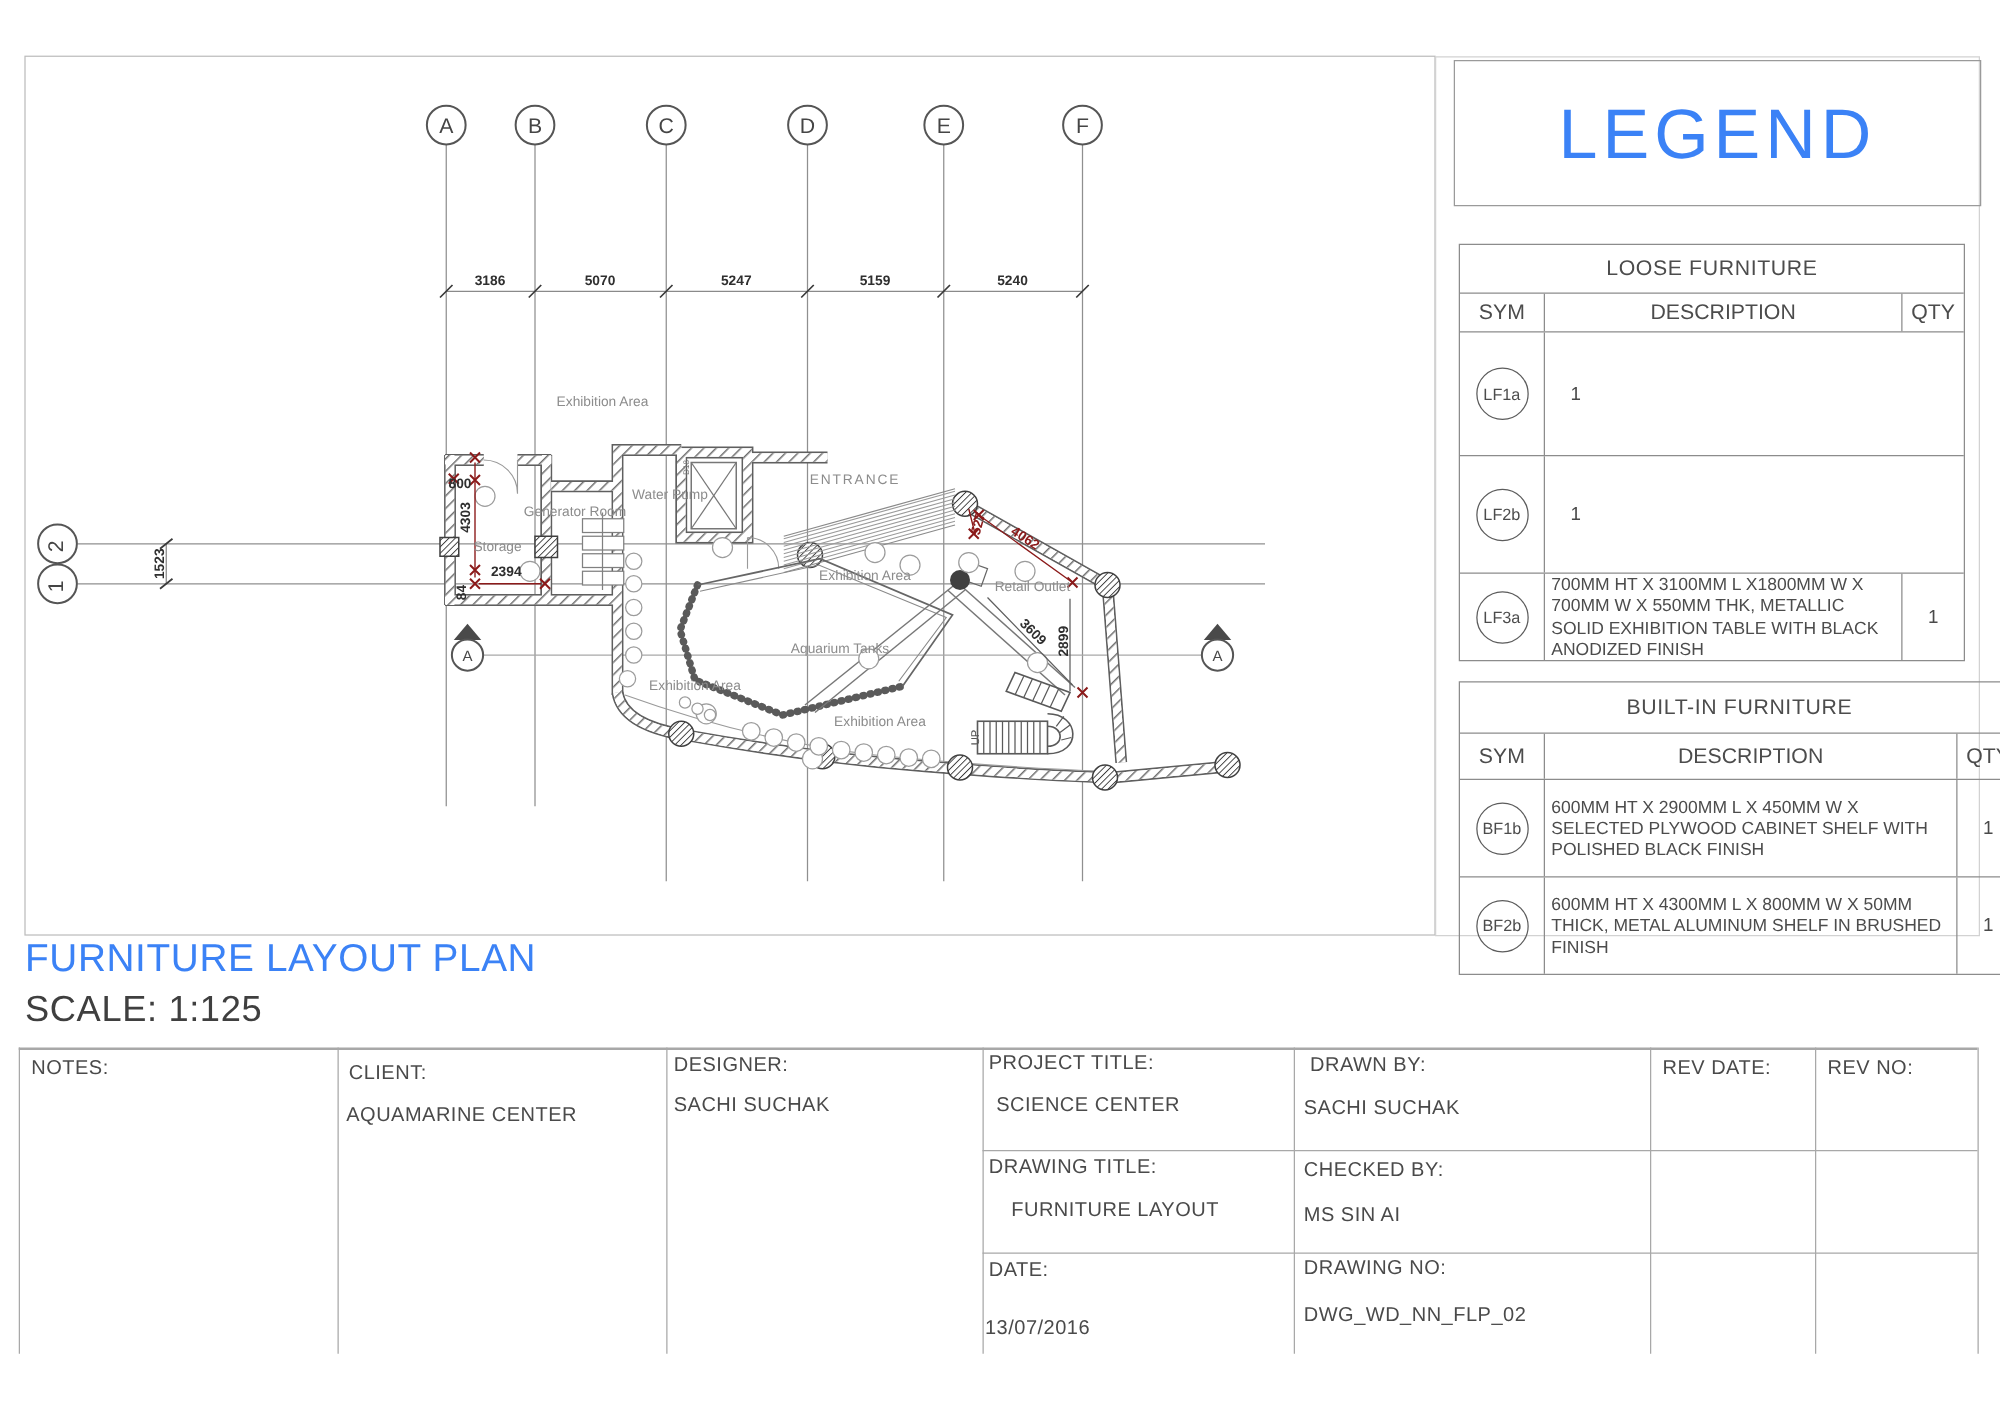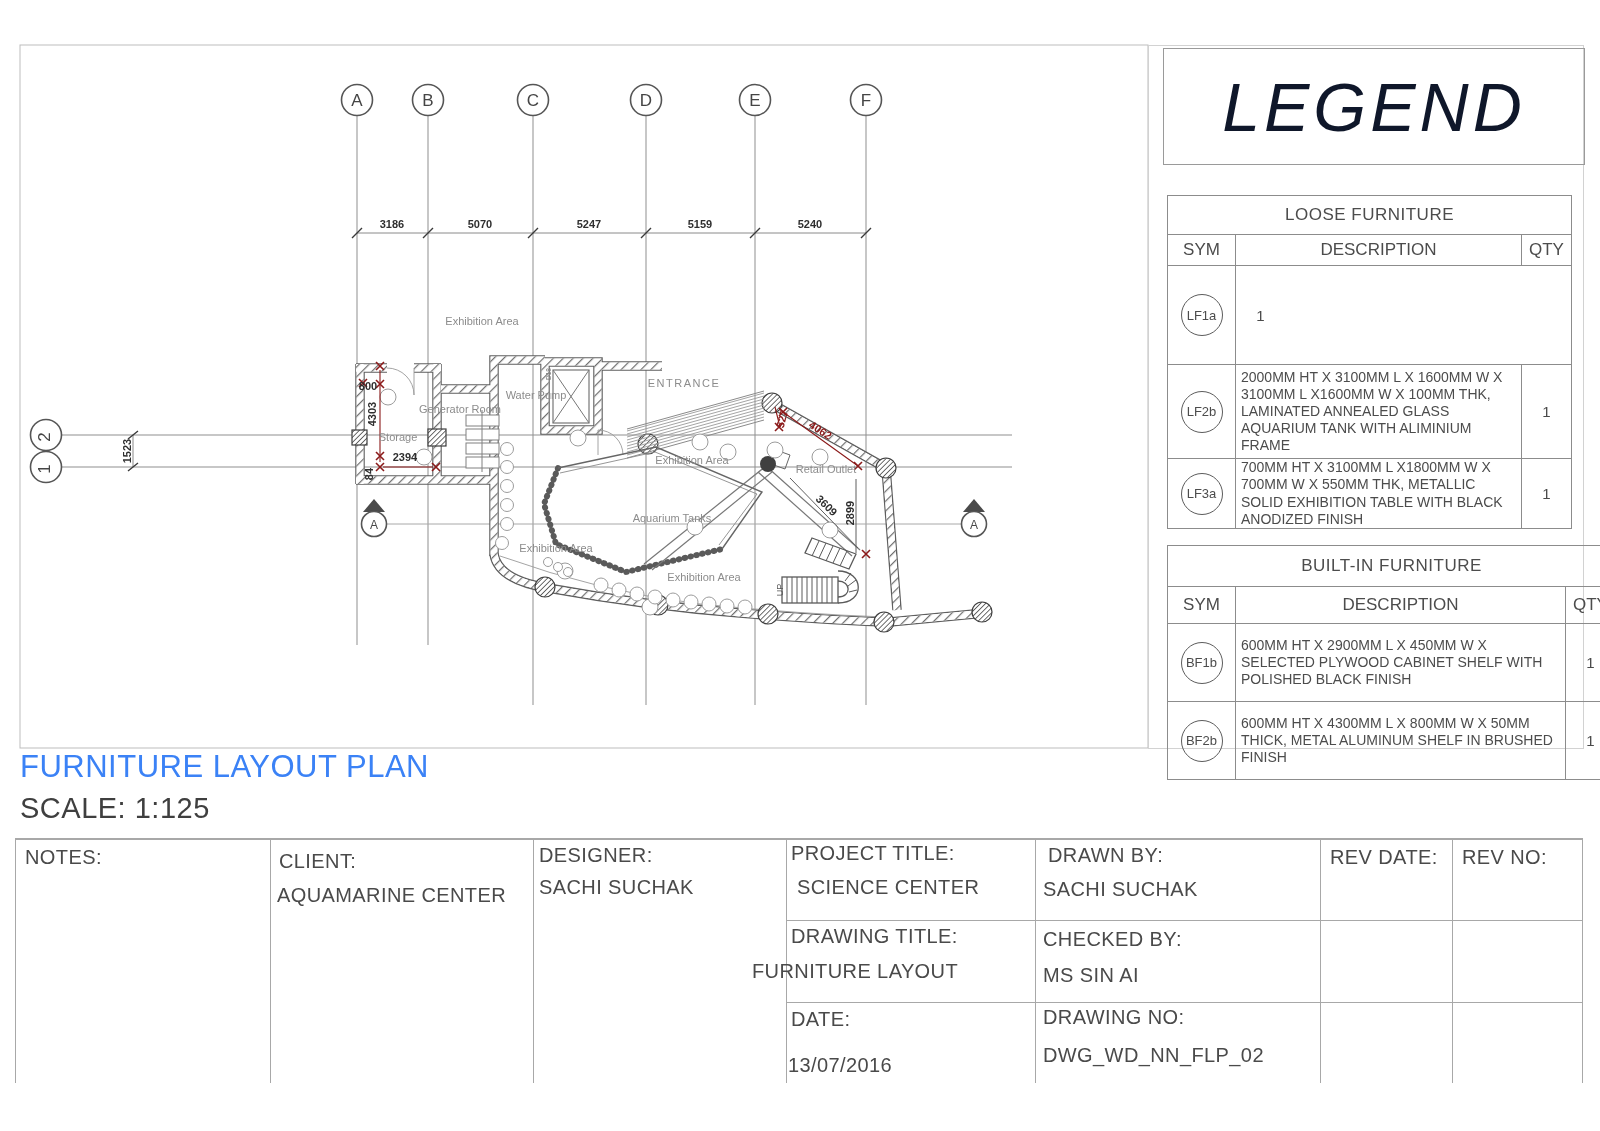--- a/index.html
+++ b/index.html
@@ -25,36 +25,36 @@
   .tag{stroke:#9c9c9c;stroke-width:1;fill:#fff;}
   .col{fill:url(#hc);stroke:#3f3f3f;stroke-width:1.2;}
 
   
   .h-title{font-size:31px;color:#3b82f6;letter-spacing:.5px;}
   .h-scale{font-size:29px;color:#3f3f3f;letter-spacing:.5px;}
 
   
   .lg-outer{border:1px solid #d2d2d2;}
   .lg-titlebox{border:1.5px solid #9a9a9a;display:flex;align-items:center;justify-content:center;}
-  .lg-title{font-size:68px;color:#0f172a;letter-spacing:4px;font-style:italic;}
+  .lg-title{font-size:56px;color:#3b82f6;letter-spacing:4px;}
   .tbl{border:1.5px solid #8c8c8c;box-sizing:border-box;}
   .trow{display:flex;border-top:1.2px solid #8c8c8c;box-sizing:border-box;}
   .trow.first{border-top:none;}
   .tc{box-sizing:border-box;display:flex;align-items:center;justify-content:center;}
   .tc.sym{width:68px;border-right:1.2px solid #8c8c8c;}
   .tc.desc{flex:1;border-right:1.2px solid #8c8c8c;justify-content:flex-start;align-items:center;}
   .tc.qty{width:49px;font-size:15px;}
   .ttitle{height:38px;display:flex;align-items:center;justify-content:center;font-size:17px;letter-spacing:.5px;color:#4c4c4c;}
   .thead{font-size:17px;color:#4c4c4c;}
   .descTxt{font-size:14px;line-height:1.22;color:#4c4c4c;padding:3px 5px;}
   .symc{width:40px;height:40px;border:1.3px solid #5c5c5c;border-radius:50%;display:flex;align-items:center;justify-content:center;font-size:13px;color:#4c4c4c;}
 
   
   .tb-line{position:absolute;background:#a8a8a8;}
-  .tb-text{position:absolute;font-size:20px;color:#4a4a4a;letter-spacing:.4px;white-space:nowrap;}
+  .tb-text{position:absolute;font-size:16px;color:#4a4a4a;letter-spacing:.4px;white-space:nowrap;}
 </style>
 </head>
 <body>
 
 <div class="sheet">
 
   <svg class="abs" style="left:0;top:0" width="1600" height="1131" viewBox="0 0 1600 1131">
     <defs>
       <pattern id="hw" width="7" height="7" patternUnits="userSpaceOnUse" patternTransform="rotate(45)">
         <rect width="7" height="7" fill="#ffffff"></rect>
@@ -295,23 +295,20 @@
     <div class="trow" style="height:99px;">
       <div class="tc sym">
           <div class="symc">LF1a</div>
         </div>
       <div class="tc qty">1</div>
     </div>
     <div class="trow" style="height:94px;">
       <div class="tc sym">
           <div class="symc">LF2b</div>
         </div>
-      <div class="tc desc">
-          <div class="descTxt">2000MM HT X 3100MM L X 1600MM W X 3100MM L X1600MM W X 100MM THK, LAMINATED ANNEALED GLASS AQUARIUM TANK WITH ALIMINIUM FRAME</div>
-        </div>
       <div class="tc qty">1</div>
     </div>
     <div class="trow" style="height:70px;">
       <div class="tc sym">
           <div class="symc">LF3a</div>
         </div>
       <div class="tc desc">
           <div class="descTxt">700MM HT X 3100MM L X1800MM W X 700MM W X 550MM THK, METALLIC SOLID EXHIBITION TABLE WITH BLACK ANODIZED FINISH</div>
         </div>
       <div class="tc qty">1</div>
@@ -367,21 +364,21 @@
     <div class="tb-text" style="left:279px;top:850px;">CLIENT:</div>
     <div class="tb-text" style="left:277px;top:884px;">AQUAMARINE CENTER</div>
 
     <div class="tb-text" style="left:539px;top:844px;">DESIGNER:</div>
     <div class="tb-text" style="left:539px;top:876px;">SACHI SUCHAK</div>
 
     <div class="tb-text" style="left:791px;top:842px;">PROJECT TITLE:</div>
     <div class="tb-text" style="left:797px;top:876px;">SCIENCE CENTER</div>
 
     <div class="tb-text" style="left:791px;top:925px;">DRAWING TITLE:</div>
-    <div class="tb-text" style="left:752px;top:960px;">FURNITURE LAYOUT</div>
+    <div class="tb-text" style="left:809px;top:960px;">FURNITURE LAYOUT</div>
 
     <div class="tb-text" style="left:791px;top:1008px;">DATE:</div>
     <div class="tb-text" style="left:788px;top:1054px;">13/07/2016</div>
 
     <div class="tb-text" style="left:1048px;top:844px;">DRAWN BY:</div>
     <div class="tb-text" style="left:1043px;top:878px;">SACHI SUCHAK</div>
 
     <div class="tb-text" style="left:1043px;top:928px;">CHECKED BY:</div>
     <div class="tb-text" style="left:1043px;top:964px;">MS SIN AI</div>
 

